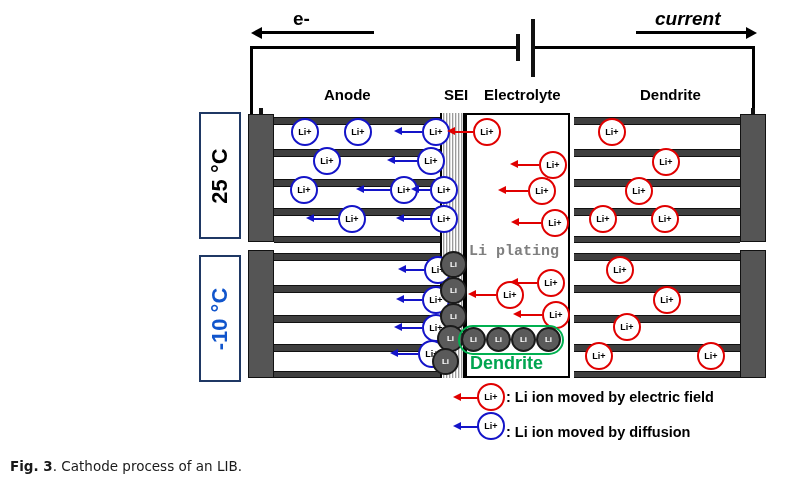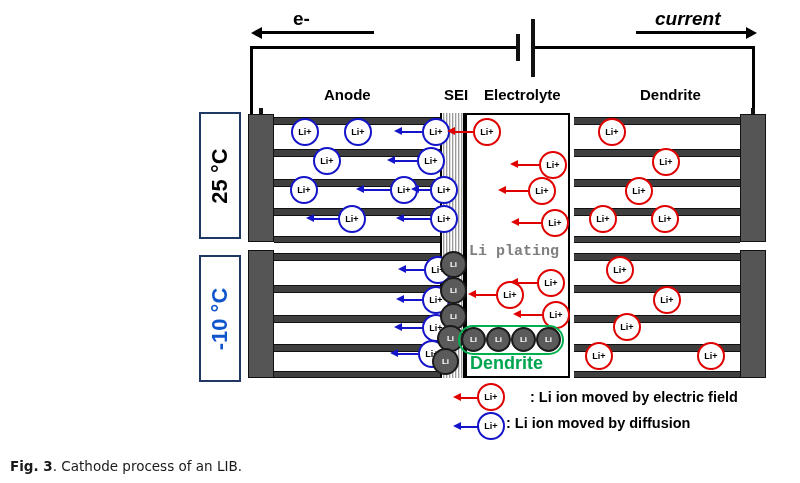--- a/index.html
+++ b/index.html
@@ -309,24 +309,24 @@
   </div>
 <div class="ion ion-red" style="left:697px;top:342px;width:28px;height:28px;">
     <span>Li+</span>
   </div>
 
 <div class="iarrow red" style="left:461px;top:396.8px;width:20px;"></div>
 <div class="ihead red-l" style="left:453px;top:393.4px;"></div>
 <div class="ion ion-red" style="left:477px;top:383px;width:28px;height:28px;">
     <span>Li+</span>
   </div>
-<div class="legend-text" style="left:506px;top:389px;padding-left:24px;">: Li ion moved by electric field</div>
+<div class="legend-text" style="left:506px;top:389px;">: Li ion moved by electric field</div>
 
 <div class="iarrow blue" style="left:461px;top:425.8px;width:20px;"></div>
 <div class="ihead blue-l" style="left:453px;top:422.4px;"></div>
 <div class="ion ion-blue" style="left:477px;top:412px;width:28px;height:28px;">
     <span>Li+</span>
   </div>
-<div class="legend-text" style="left:506px;top:415px;text-align:right;">: Li ion moved by diffusion</div>
+<div class="legend-text" style="left:506px;top:424px;text-align:right;">: Li ion moved by diffusion</div>
 
 <div class="caption" style="left:10px;top:458px;">
   <b>Fig. 3</b><span>. Cathode process of an LIB.</span>
 </div>
 
 </body></html>

